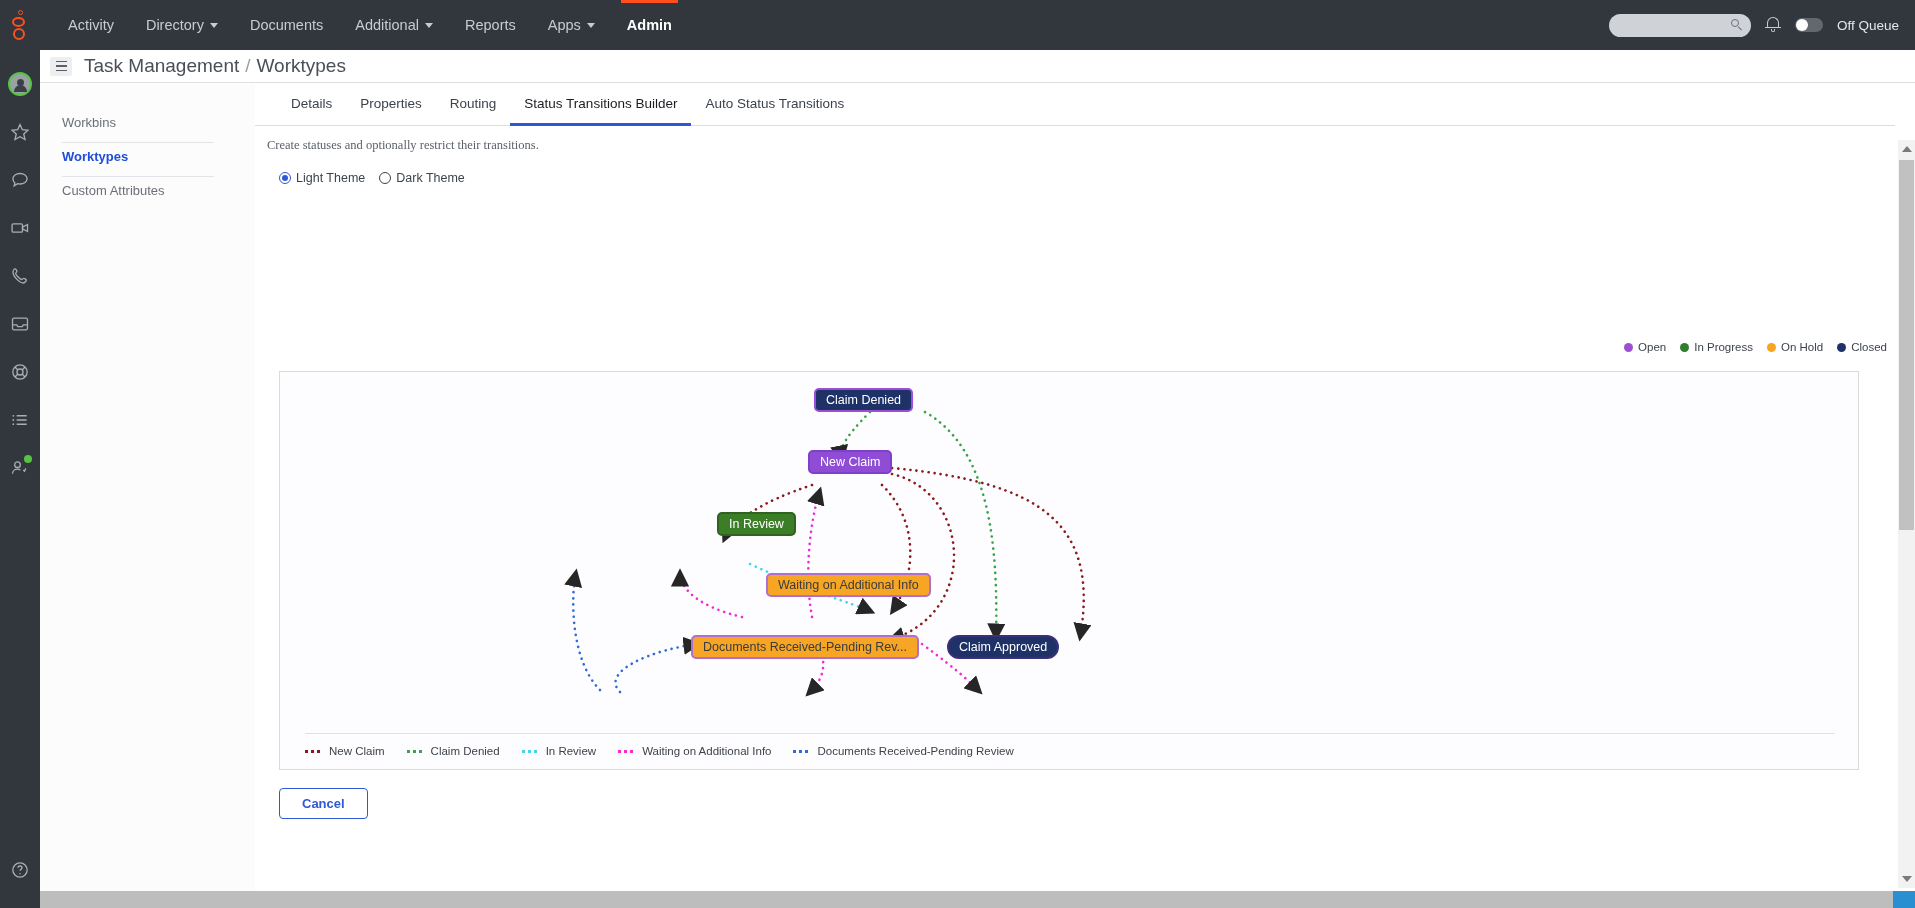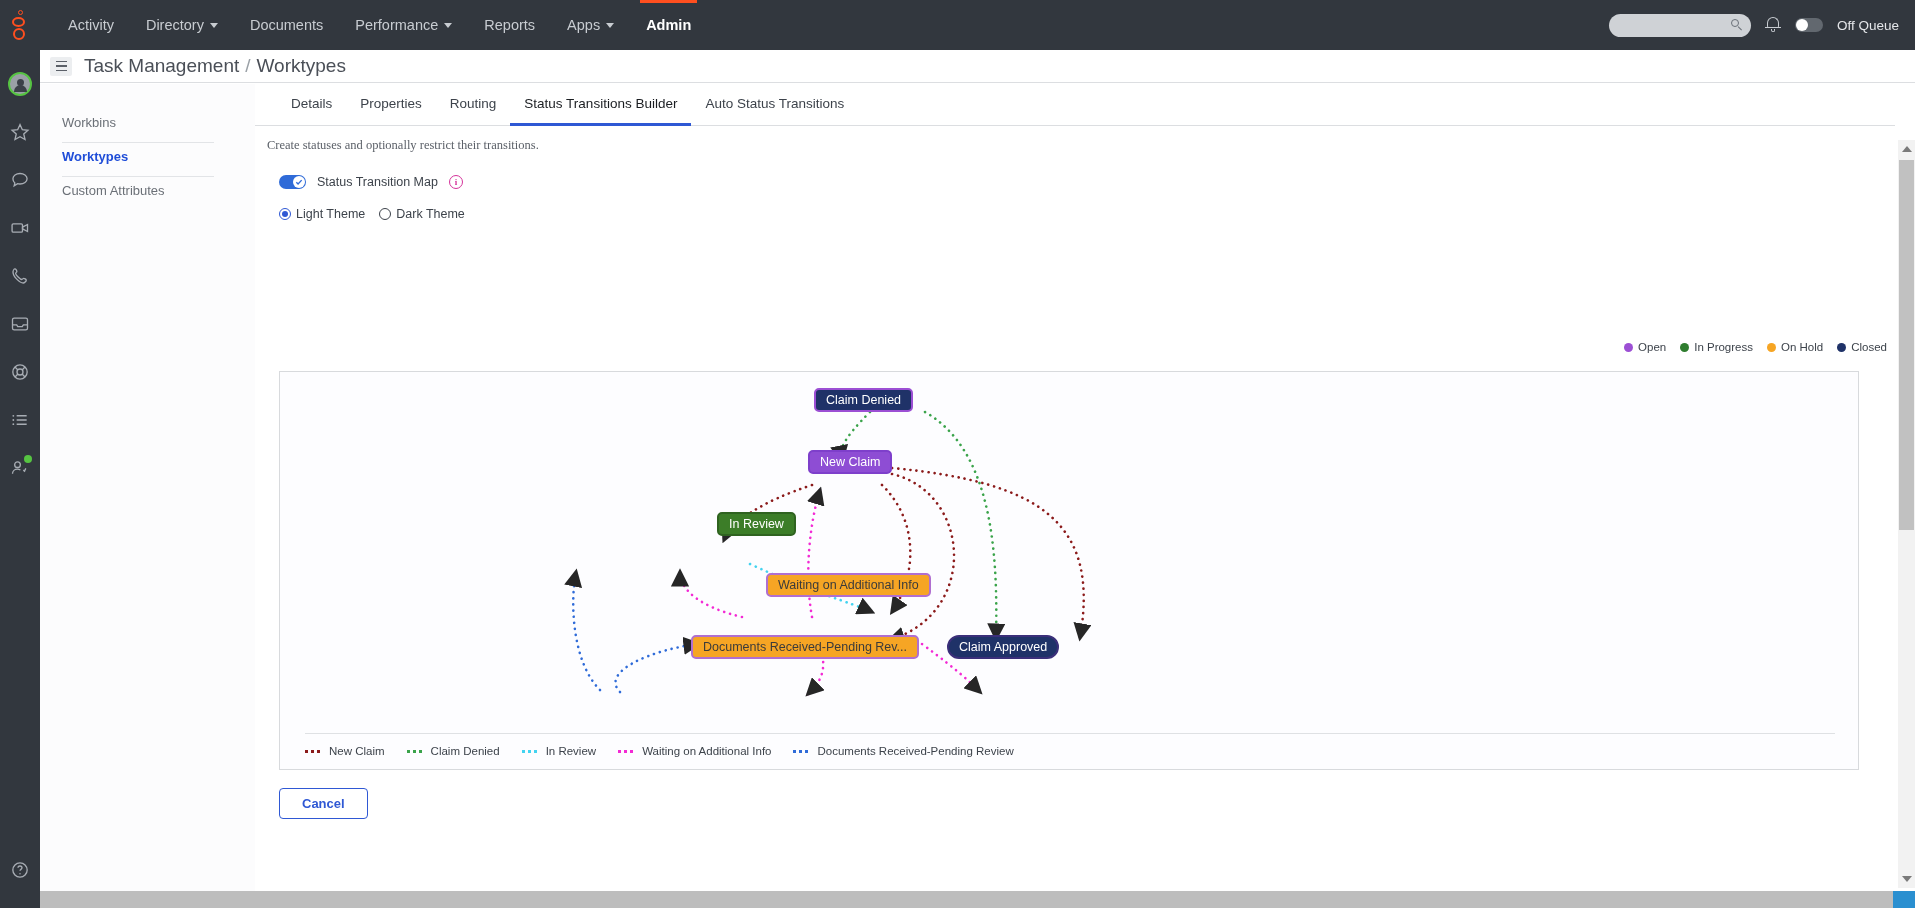--- a/index.html
+++ b/index.html
@@ -222,21 +222,21 @@
         <span>Activity</span>
       </div>
     <div class="nav-item">
         <span>Directory</span>
         <span class="caret"></span>
       </div>
     <div class="nav-item">
         <span>Documents</span>
       </div>
     <div class="nav-item">
-        <span>Performance</span>
+        <span>Additional</span>
         <span class="caret"></span>
       </div>
     <div class="nav-item">
         <span>Reports</span>
       </div>
     <div class="nav-item">
         <span>Apps</span>
         <span class="caret"></span>
       </div>
     <div class="nav-item active">
@@ -351,31 +351,20 @@
     <div class="tab">Details</div>
     <div class="tab">Properties</div>
     <div class="tab">Routing</div>
     <div class="tab active">Status Transitions Builder</div>
     <div class="tab">Auto Status Transitions</div>
   </div>
 
   <div class="panel-body">
     <div class="page-sub">Create statuses and optionally restrict their transitions.</div>
 
-    <div class="toggle-row">
-      <div class="tgl">
-        <span class="knob">
-            <svg viewBox="0 0 12 12">
-              <polyline points="2,6.4 4.6,9 10,3.2"></polyline>
-            </svg>
-          </span>
-      </div>
-      <div class="tgl-label">Status Transition Map</div>
-      <div class="info-ico">i</div>
-    </div>
 
     <div class="radio-row">
       <div class="radio">
         <span class="rc on">
             <i></i>
           </span>
         <span class="radio-label">Light Theme</span>
       </div>
       <div class="radio">
         <span class="rc"></span>

